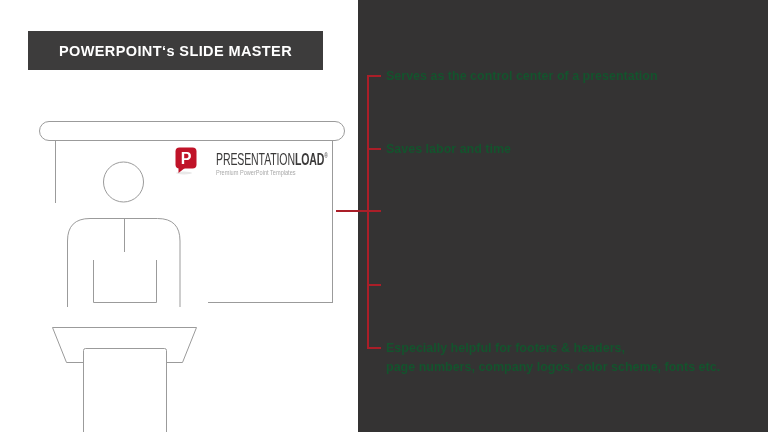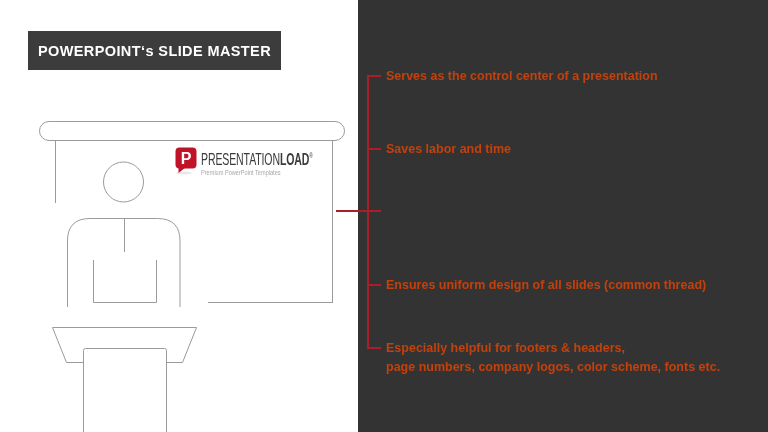--- a/index.html
+++ b/index.html
@@ -12,36 +12,36 @@
   .stage { position: relative; width: 768px; height: 432px; }
 
   .right-panel {
     position: absolute; left: 358px; top: 0;
     width: 410px; height: 432px;
     background: #343333;
   }
 
   .title-box {
     position: absolute; left: 28px; top: 31px;
-    width: 253px; height: 39px;
+    width: 295px; height: 39px;
     background: #3d3c3c;
     color: #ffffff;
     display: flex; align-items: center; justify-content: center;
     font-weight: bold; font-size: 14.5px; letter-spacing: 0.4px;
     z-index: 3;
   }
 
   svg.illustration { position: absolute; left: 0; top: 0; z-index: 1; }
 
   .logo {
     position: absolute; left: 175px; top: 147px;
     display: flex; align-items: flex-start;
     z-index: 2;
   }
-  .logo-text { margin-left: 4px; }
+  .logo-text { margin-left: 19px; }
   .brand-line {
     font-size: 17px; color: #3b3a3a; line-height: 17px;
     white-space: nowrap;
     transform: scaleX(0.62); transform-origin: 0 0;
     letter-spacing: -0.2px;
   }
   .brand-line .bold { font-weight: bold; }
   .brand-line sup { font-size: 8px; }
   .tagline {
     font-size: 7px; color: #a9a9a9; line-height: 9px;
@@ -52,21 +52,21 @@
   .redline { position: absolute; background: #aa1e28; z-index: 4; }
   .red-vertical  { left: 367px; top: 75px;  width: 2px;  height: 274px; }
   .red-connector { left: 336px; top: 210px; width: 45px; height: 2px; }
   .red-tick-1 { left: 367px; top: 75px;  width: 14px; height: 2px; }
   .red-tick-2 { left: 367px; top: 148px; width: 14px; height: 2px; }
   .red-tick-4 { left: 367px; top: 284px; width: 14px; height: 2px; }
   .red-tick-5 { left: 367px; top: 347px; width: 14px; height: 2px; }
 
   .bullet {
     position: absolute; left: 386px;
-    color: #c2410c; font-weight: bold;
+    color: #14532d; font-weight: bold;
     font-size: 12.5px; line-height: 19px;
     white-space: pre-line;
     z-index: 5;
   }
   .bullet-1 { top: 67px; }
   .bullet-2 { top: 140px; text-align: center; }
   .bullet-3 { top: 202px; }
   .bullet-4 { top: 276px; }
   .bullet-5 { top: 339px; }
 </style>
@@ -113,17 +113,16 @@
     <div class="redline red-connector"></div>
     <div class="redline red-vertical"></div>
     <div class="redline red-tick-1"></div>
     <div class="redline red-tick-2"></div>
     <div class="redline red-tick-4"></div>
     <div class="redline red-tick-5"></div>
   </div>
 
   <div class="bullet bullet-1">Serves as the control center of a presentation</div>
   <div class="bullet bullet-2">Saves labor and time</div>
-  <div class="bullet bullet-4">Ensures uniform design of all slides (common thread)</div>
   <div class="bullet bullet-5">Especially helpful for footers &amp; headers,
 page numbers, company logos, color scheme, fonts etc.</div>
 
 </div>
 
 </body></html>

